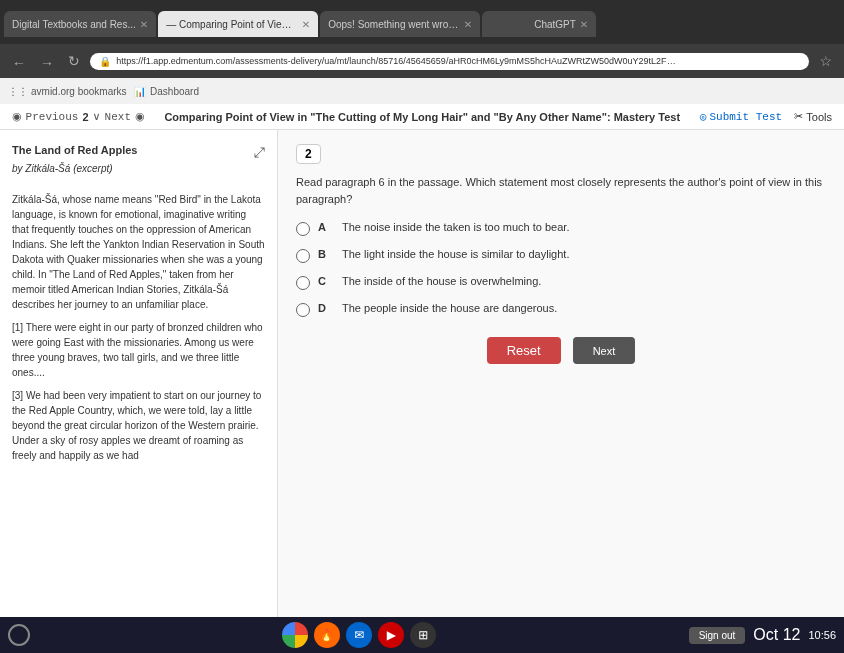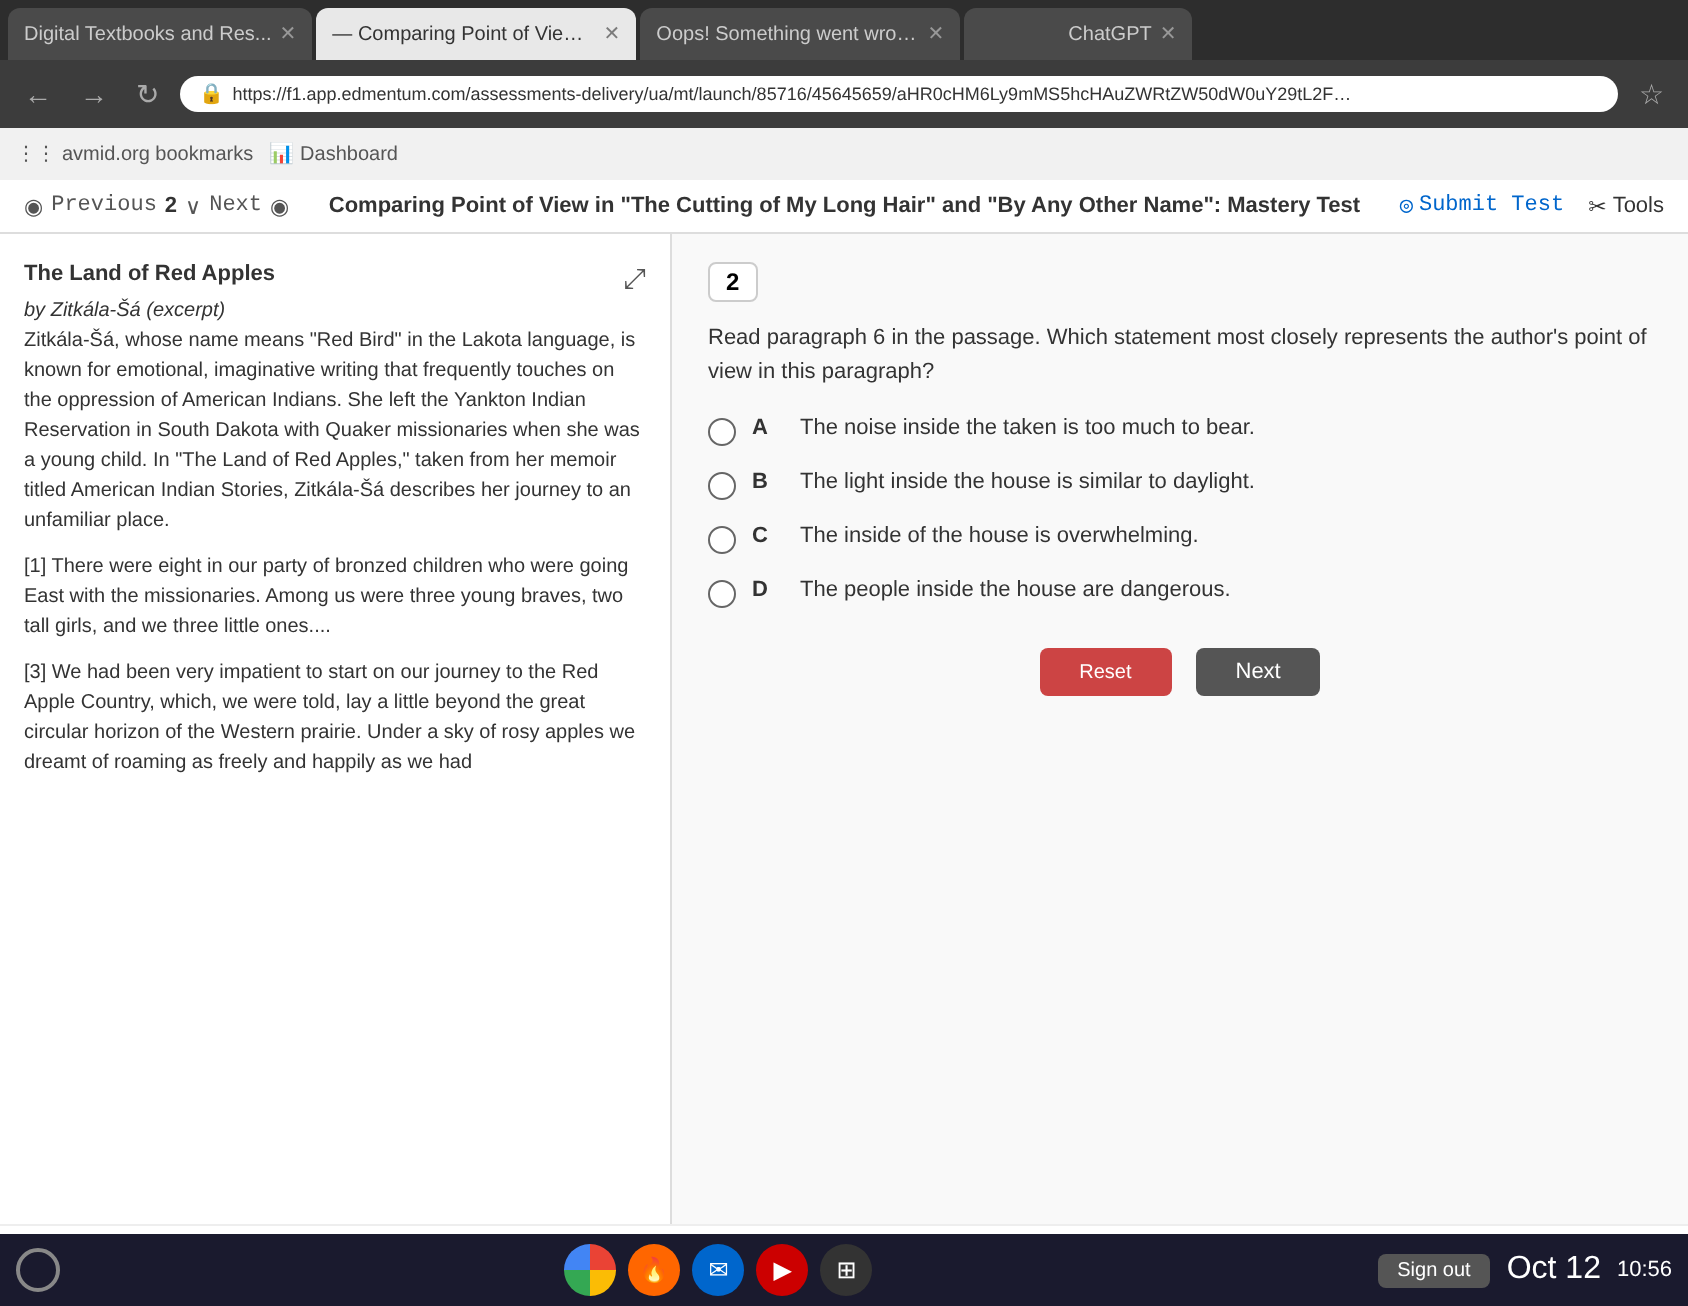--- a/index.html
+++ b/index.html
@@ -16,21 +16,21 @@
     .browser-chrome {
       background: #3c3c3c;
       width: 100%;
     }
 
     .tab-bar {
       display: flex;
       align-items: center;
       background: #2d2d2d;
       padding: 4px 4px 0 4px;
-      height: 30px;
+      height: 44px;
       gap: 2px;
     }
 
     .tab {
       display: flex;
       align-items: center;
       background: #4a4a4a;
       color: #ccc;
       font-size: 10px;
       padding: 4px 8px;
@@ -168,40 +168,40 @@
 
     
     .main-content {
       display: flex;
       background: #f5f5f5;
       height: calc(653px - 32px - 34px - 26px - 38px - 28px);
     }
 
     
     .passage-panel {
-      width: 336px;
+      width: 278px;
       background: #fff;
       padding: 12px;
       overflow-y: auto;
       border-right: 1px solid #ddd;
       font-size: 10px;
       color: #333;
       line-height: 1.5;
     }
 
     .passage-title {
       font-weight: bold;
       font-size: 11px;
       margin-bottom: 2px;
     }
 
     .passage-subtitle {
       font-style: italic;
       font-size: 10px;
-      margin-bottom: 0;
+      margin-bottom: 16px;
     }
 
     .passage-icon {
       float: right;
       font-size: 14px;
       cursor: pointer;
       color: #555;
     }
 
     
@@ -277,21 +277,21 @@
       justify-content: center;
       margin-top: 10px;
     }
 
     .btn-reset {
       background: #cc4444;
       color: #fff;
       border: none;
       border-radius: 4px;
       padding: 6px 20px;
-      font-size: 10px;
+      font-size: 13px;
       cursor: pointer;
     }
 
     .btn-next {
       background: #555;
       color: #fff;
       border: none;
       border-radius: 4px;
       padding: 6px 20px;
       font-size: 11px;

